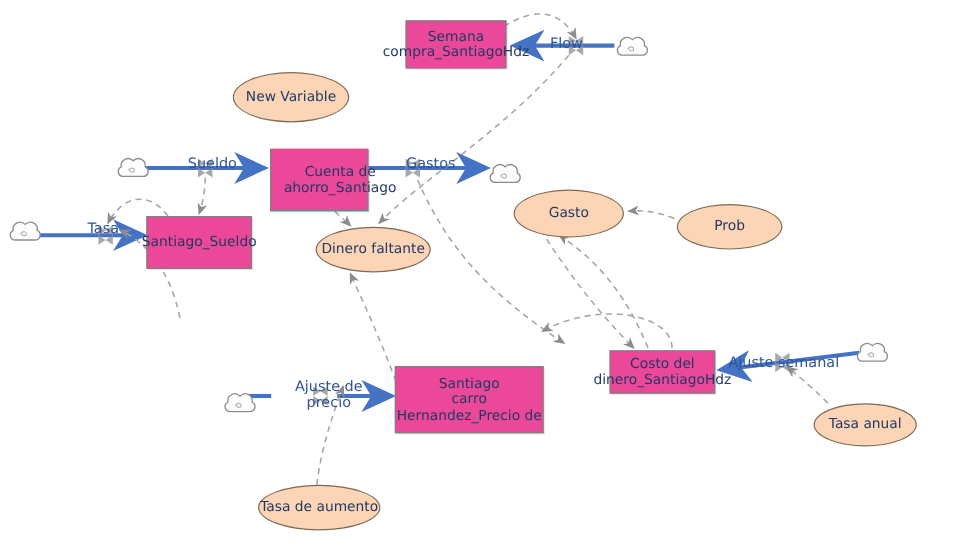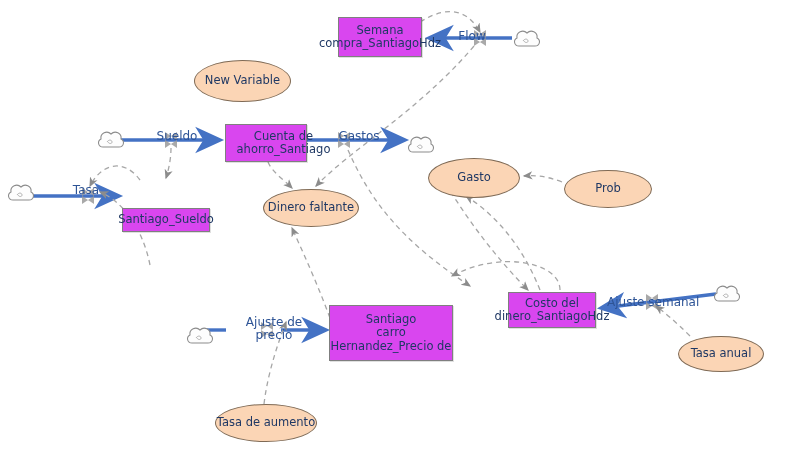--- a/index.html
+++ b/index.html
@@ -4,21 +4,21 @@
 <style>
   html,body{margin:0;padding:0;background:#ffffff;}
   body{width:800px;height:463px;overflow:hidden;
        font-family:"DejaVu Sans","Liberation Sans",sans-serif;}
   #canvas{position:relative;width:800px;height:463px;background:#ffffff;}
   svg.links{position:absolute;left:0;top:0;width:800px;height:463px;}
 
   .node{position:absolute;box-sizing:border-box;display:flex;align-items:center;
         justify-content:center;text-align:center;color:#1f3864;line-height:1.15;}
 
-  .stock{background:#d946ef;border:1.5px solid #7f7f7f;font-size:11.5px;
+  .stock{background:#ec4899;border:1.5px solid #7f7f7f;font-size:11.5px;
          box-shadow:1px 1px 0 rgba(0,0,0,.12);}
   .stock span{display:block;white-space:nowrap;}
 
   .aux{background:#fbd5b5;border:1.5px solid #7f6a55;border-radius:50%;
        font-size:11.5px;color:#1f3864;}
   .aux span{display:block;white-space:nowrap;}
 
   .flowlabel{position:absolute;color:#2e5496;font-size:12px;text-align:center;
              line-height:1.1;white-space:nowrap;}
   .cloud{position:absolute;width:30px;height:22px;}
@@ -77,27 +77,27 @@
       <path d="M540,290 C524,250 500,218 466,196"></path>
     </g>
   </svg>
 
   <div class="node stock" style="left:338px;top:17px;width:84px;height:40px;">
     <div>
         <span>Semana</span>
         <span>compra_SantiagoHdz</span>
       </div>
   </div>
-  <div class="node stock" style="left:225px;top:124px;width:82px;height:38px;padding-left:35px;">
+  <div class="node stock" style="left:225px;top:124px;width:82px;height:52px;padding-left:35px;">
     <div>
         <span>Cuenta de</span>
         <span>ahorro_Santiago</span>
       </div>
   </div>
-  <div class="node stock" style="left:122px;top:180px;width:88px;height:24px;margin-top:28px;">
+  <div class="node stock" style="left:122px;top:180px;width:88px;height:44px;">
     <div>
         <span>Santiago_Sueldo</span>
       </div>
   </div>
   <div class="node stock" style="left:329px;top:305px;width:124px;height:56px;">
     <div>
         <span>Santiago</span>
         <span>carro</span>
         <span>Hernandez_Precio de</span>
       </div>

